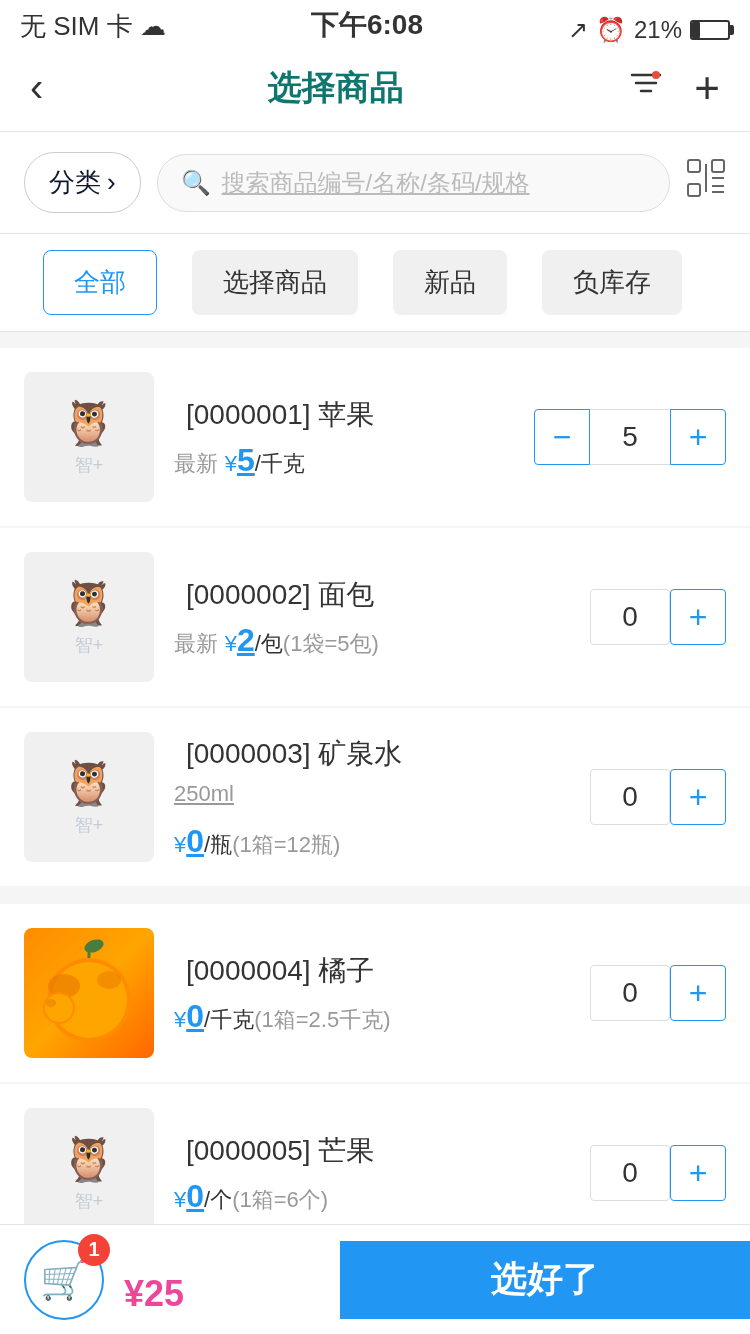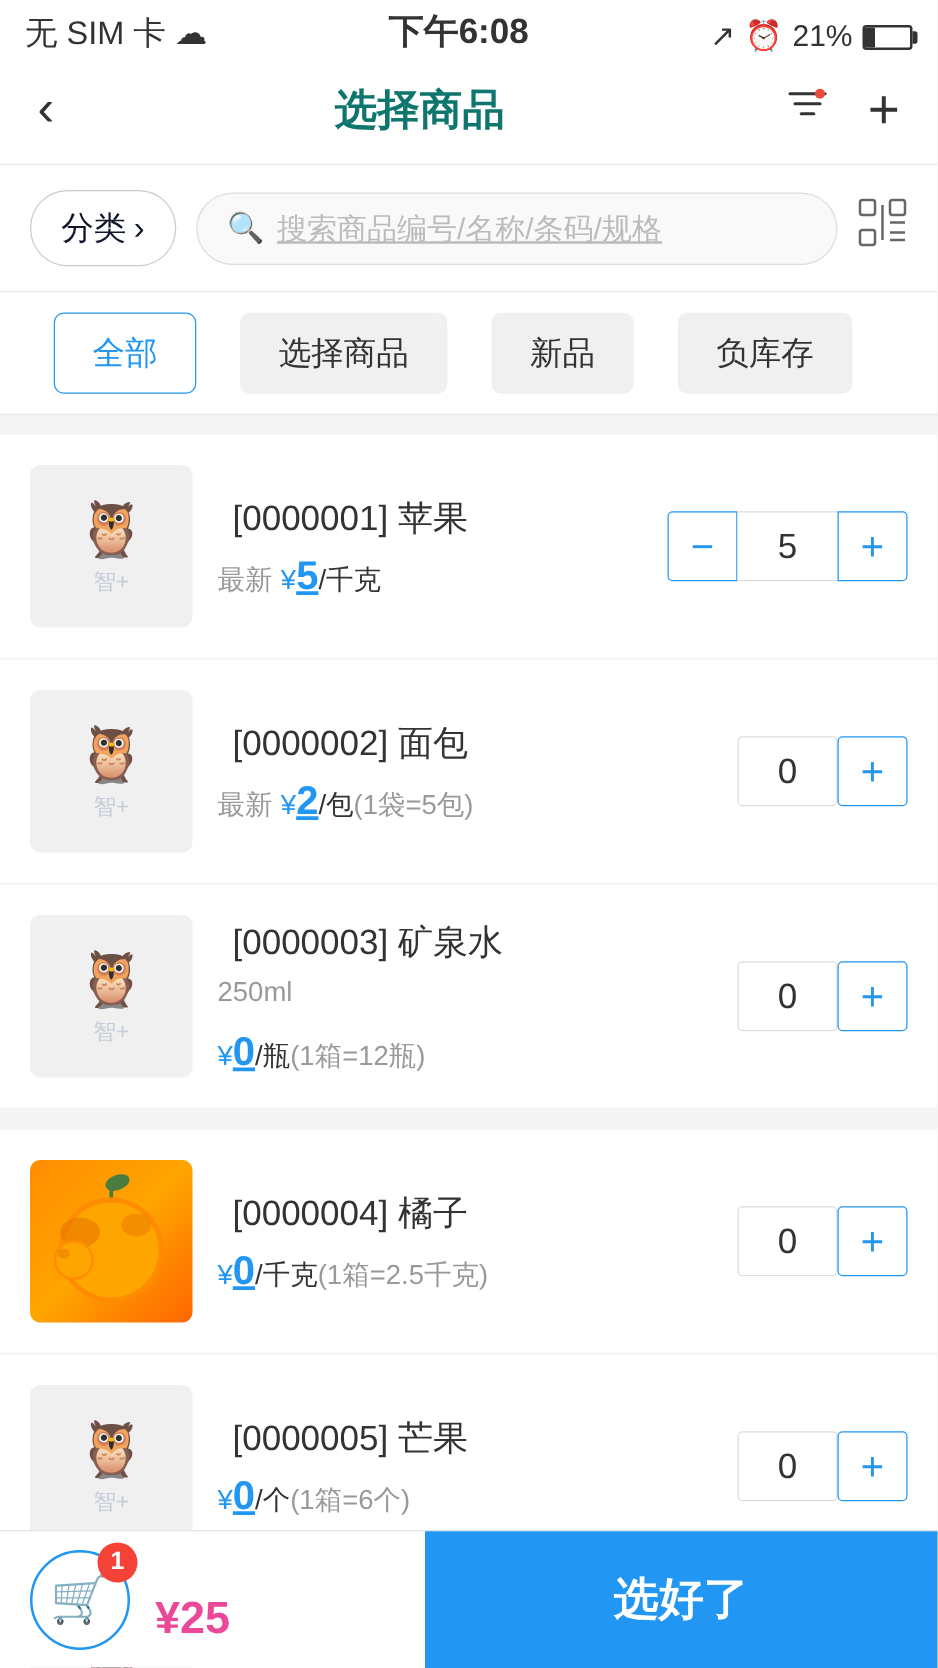--- a/index.html
+++ b/index.html
@@ -181,20 +181,21 @@
       font-size: 28px;
       color: #333;
       margin-bottom: 8px;
       font-weight: 500;
       margin-left: 12px;
     }
     .product-spec {
       font-size: 22px;
       color: #999;
       margin-bottom: 16px;
+      text-decoration: underline;
     }
     .product-price {
       font-size: 24px;
       color: #333;
     }
     .price-highlight {
       color: #2196F3;
       font-size: 32px;
       font-weight: 600;
       text-decoration: underline;
@@ -317,21 +318,21 @@
       font-weight: 600;
     }
     .cart-total {
       font-size: 36px;
       font-weight: 700;
       color: #ec4899;
       margin-top: 28px;
     }
     .confirm-btn {
       flex: 1;
-      height: 110px;
+      height: 78px;
       background: #2196F3;
       color: #fff;
       font-size: 36px;
       font-weight: 600;
       display: flex;
       align-items: center;
       justify-content: center;
       cursor: pointer;
     }
 

